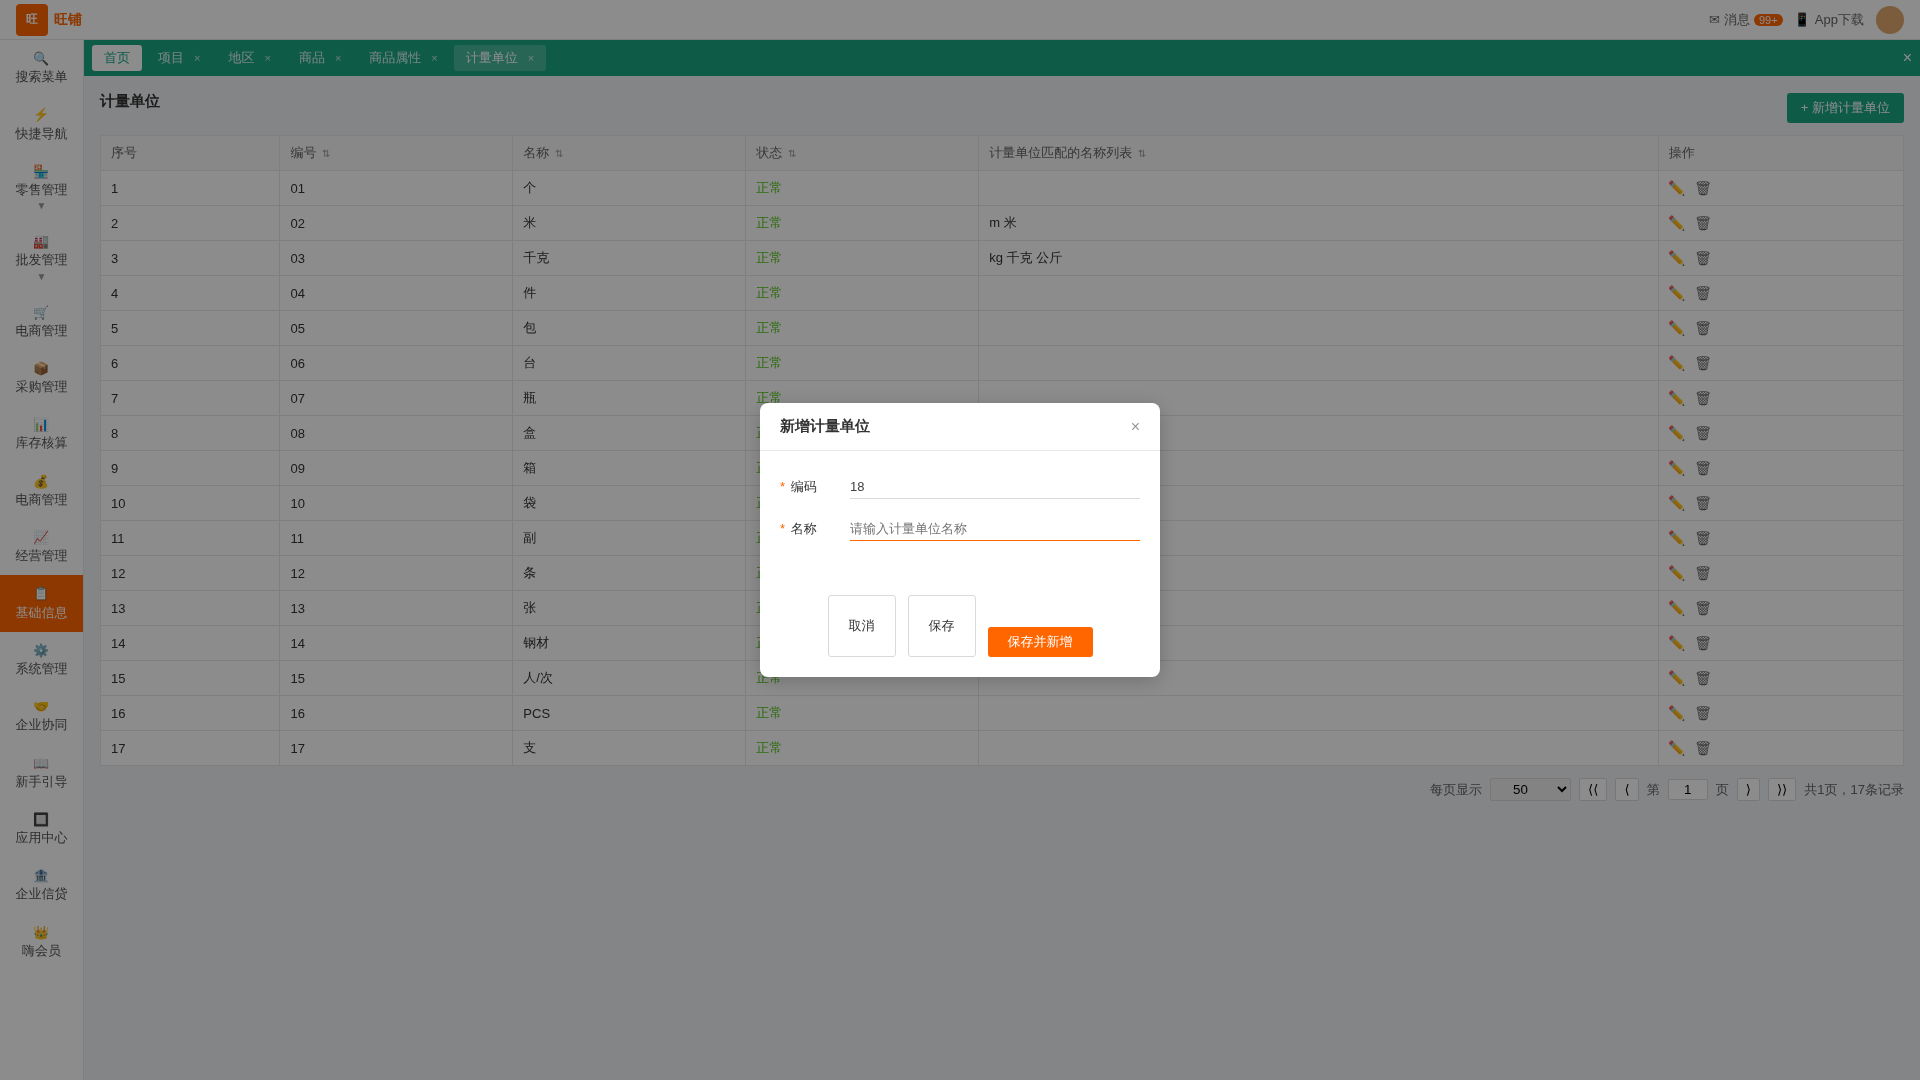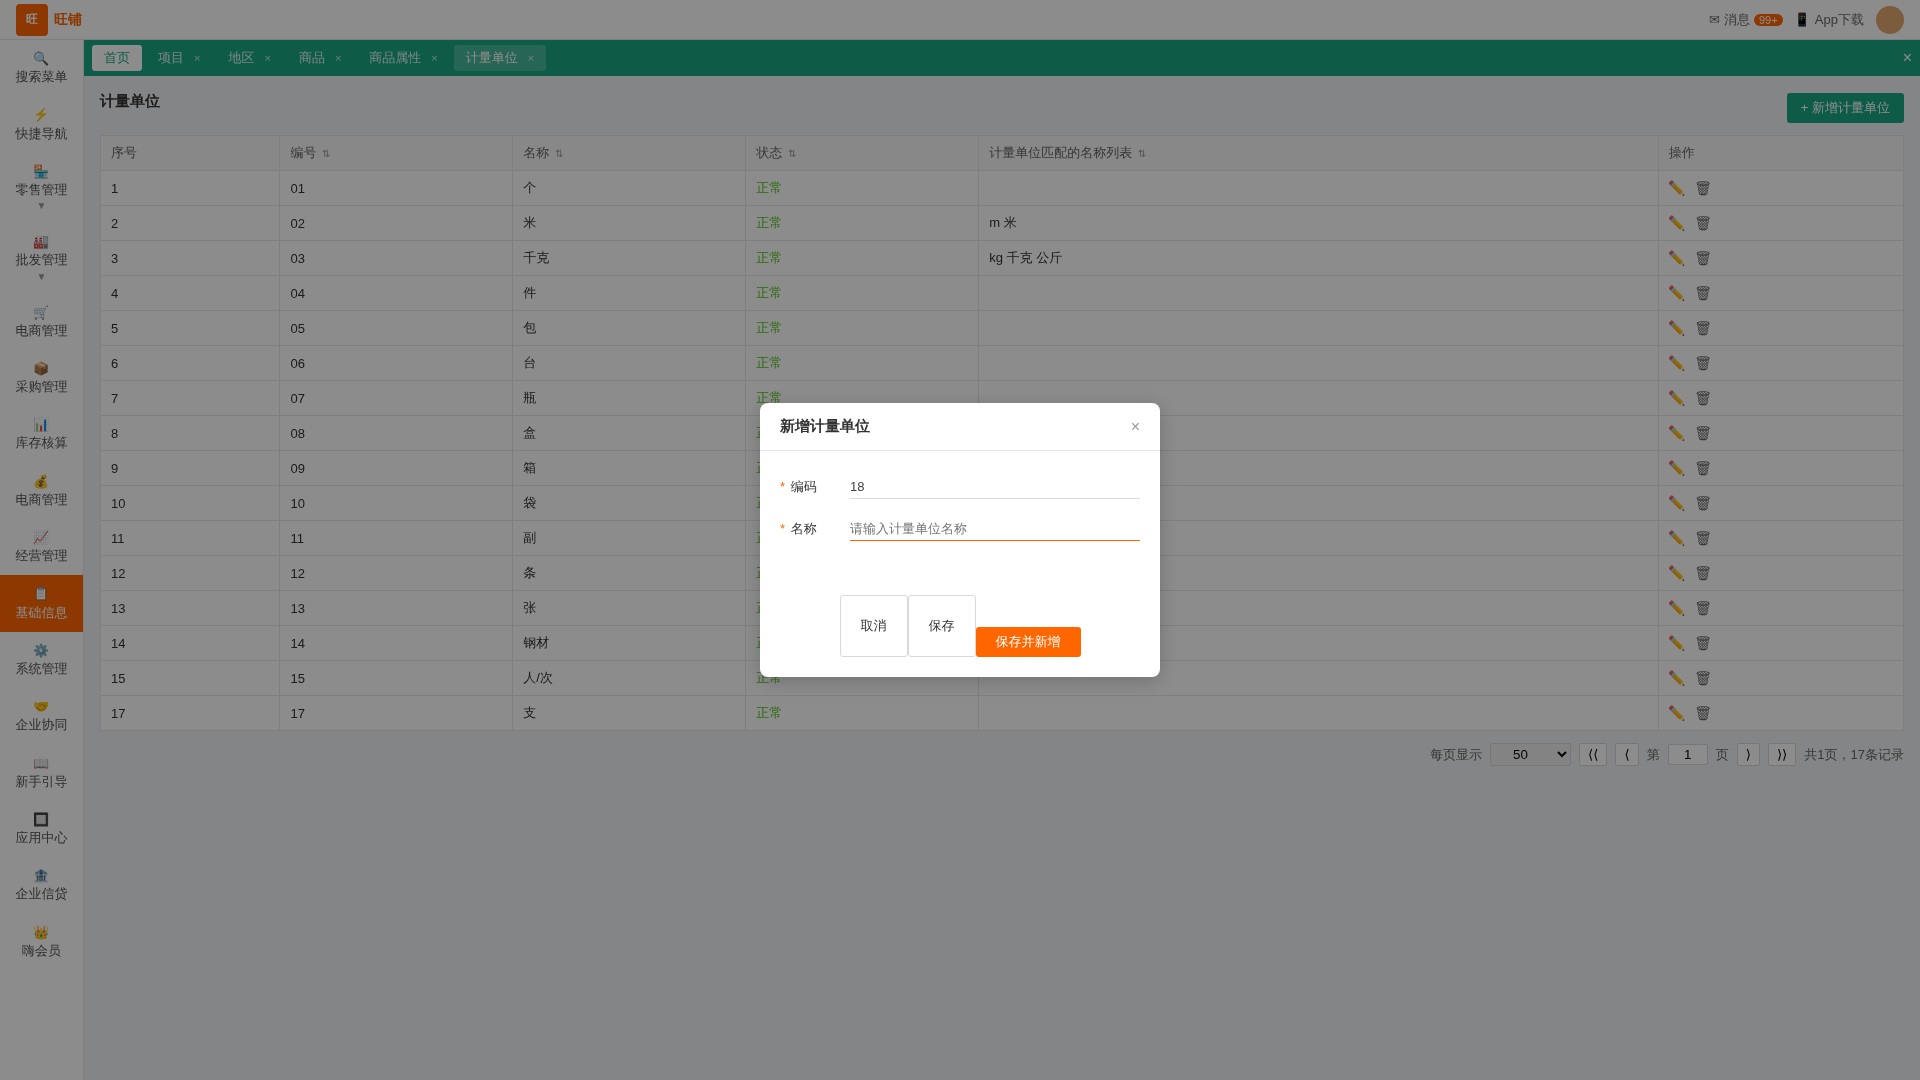--- a/index.html
+++ b/index.html
@@ -66,21 +66,21 @@
     .modal { background: #fff; border-radius: 8px; width: 400px; box-shadow: 0 4px 20px rgba(0,0,0,0.2); }
     .modal-header { display: flex; justify-content: space-between; align-items: center; padding: 14px 20px; border-bottom: 1px solid #e8e8e8; }
     .modal-title { font-size: 15px; font-weight: bold; color: #333; }
     .modal-close { cursor: pointer; color: #999; font-size: 16px; }
     .modal-body { padding: 24px 20px; }
     .form-row { display: flex; align-items: center; margin-bottom: 18px; }
     .form-label { width: 60px; margin-right: 10px; color: #333; font-size: 13px; }
     .required-star { color: #f60; margin-right: 2px; }
     .form-input { flex: 1; border: none; border-bottom: 1px solid #d9d9d9; padding: 4px 0; font-size: 13px; outline: none; color: #404040; }
     .form-input.focused { border-bottom-color: #f60; }
-    .modal-footer { display: flex; justify-content: center; padding: 12px 20px 20px; }
+    .modal-footer { display: flex; justify-content: center; gap: 12px; padding: 12px 20px 20px; }
     .btn-cancel { padding: 6px 20px; border: 1px solid #d9d9d9; background: #fff; cursor: pointer; border-radius: 3px; font-size: 13px; color: #333; }
     .btn-save { padding: 6px 20px; border: none; background: #fff; border: 1px solid #d9d9d9; cursor: pointer; border-radius: 3px; font-size: 13px; color: #333; }
     .btn-save-new { padding: 6px 20px; border: none; background: #f60; color: #fff; cursor: pointer; border-radius: 3px; font-size: 13px; margin-top: 32px; }
 
     
     .sort-icon { font-size: 10px; color: #999; margin-left: 2px; }
   </style>
 </head>
 <body>
 
@@ -410,20 +410,33 @@
       <td><span class="status-normal">正常</span></td>
       <td></td>
       <td>
         <div class="action-btns">
           <span class="action-icon" title="编辑">✏️</span>
           <span class="action-icon" title="删除">🗑</span>
         </div>
       </td>
     </tr>
             <tr>
+      <td>16</td>
+      <td>16</td>
+      <td>PCS</td>
+      <td><span class="status-normal">正常</span></td>
+      <td></td>
+      <td>
+        <div class="action-btns">
+          <span class="action-icon" title="编辑">✏️</span>
+          <span class="action-icon" title="删除">🗑</span>
+        </div>
+      </td>
+    </tr>
+            <tr>
       <td>17</td>
       <td>17</td>
       <td>支</td>
       <td><span class="status-normal">正常</span></td>
       <td></td>
       <td>
         <div class="action-btns">
           <span class="action-icon" title="编辑">✏️</span>
           <span class="action-icon" title="删除">🗑</span>
         </div>

